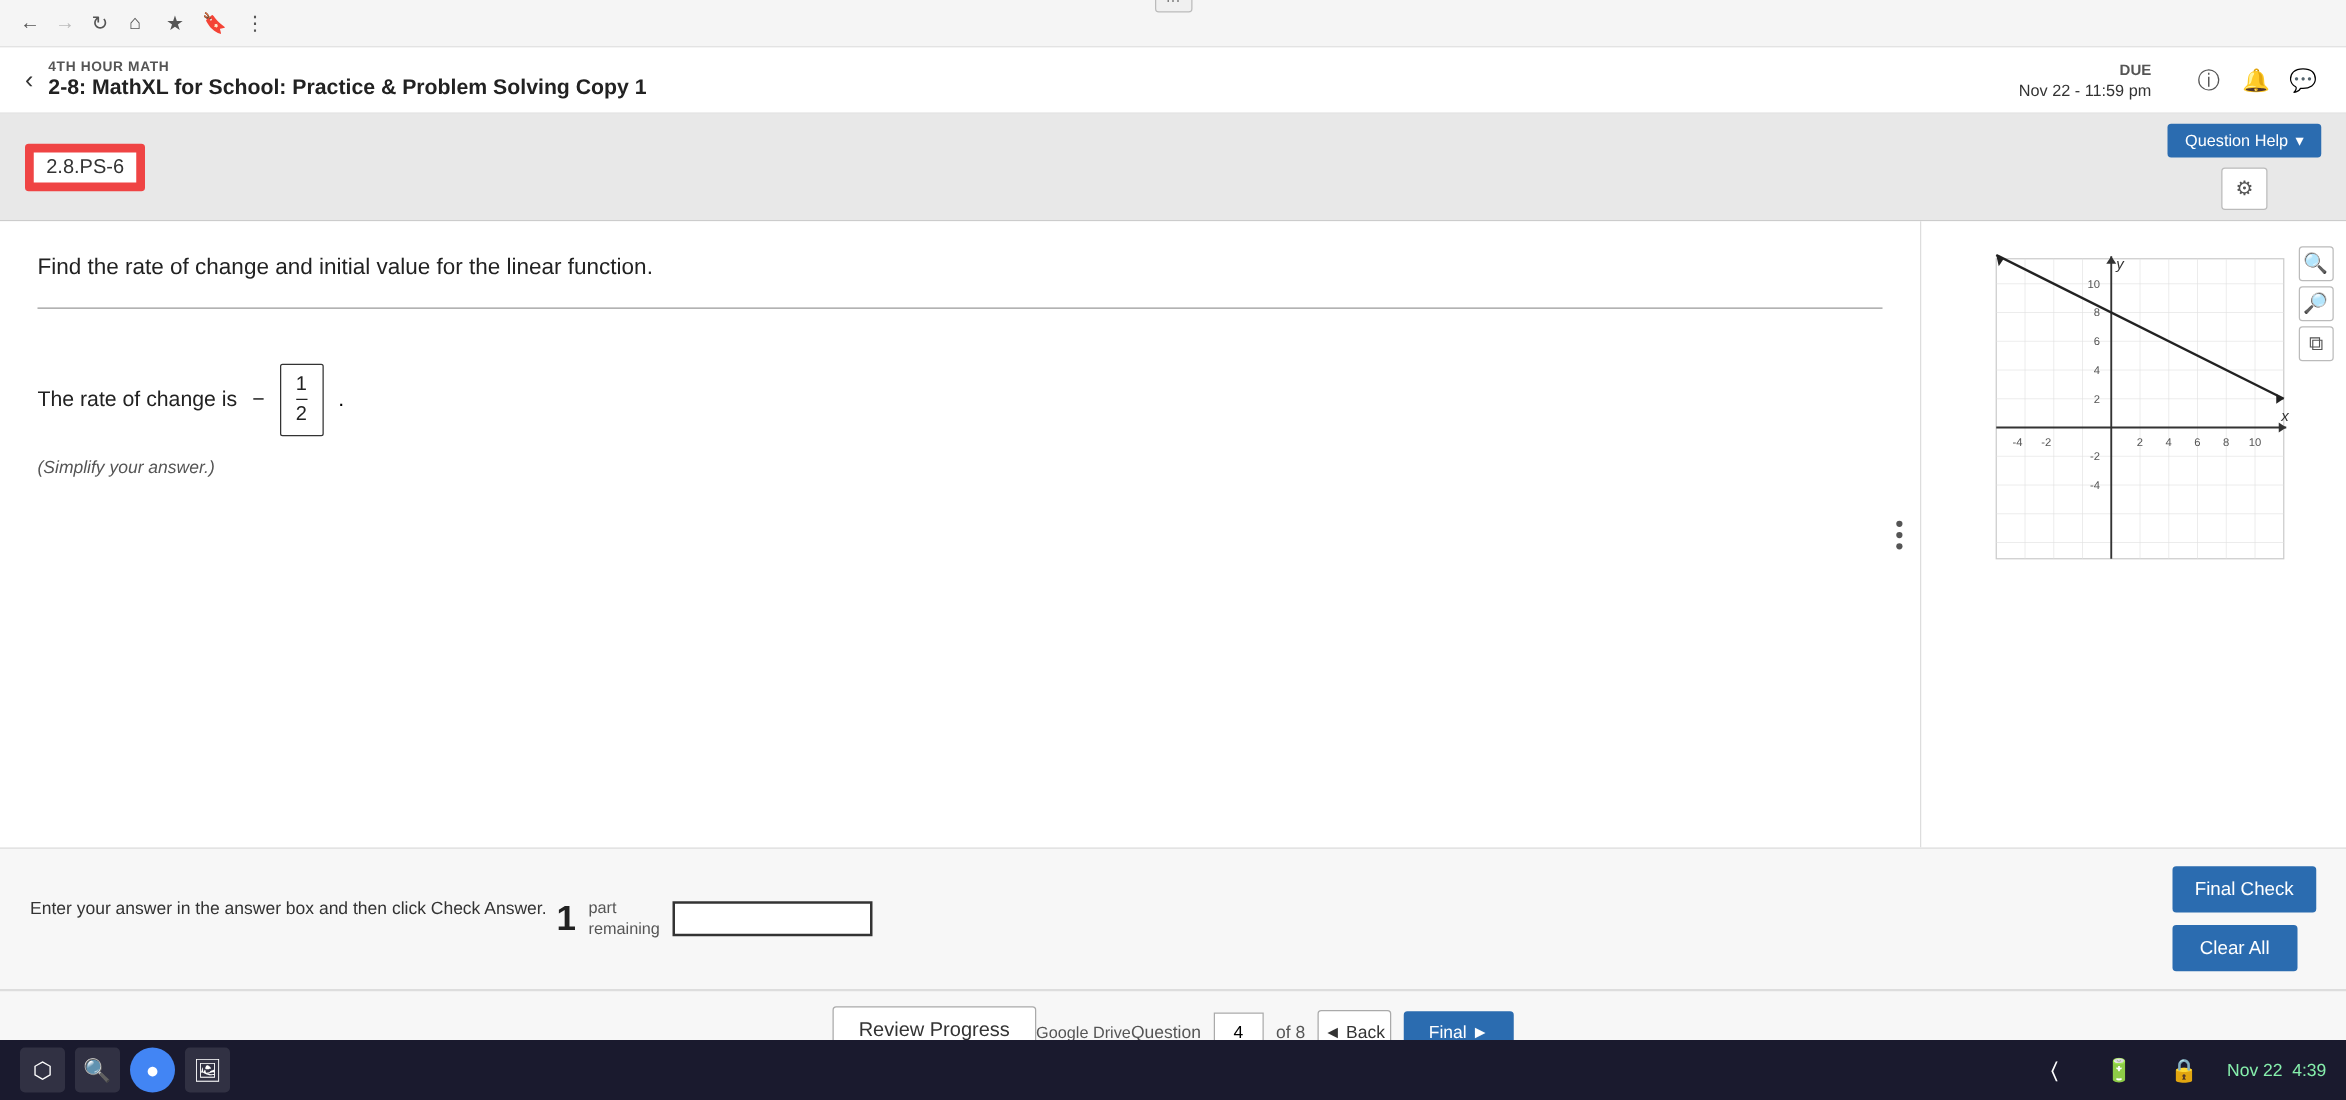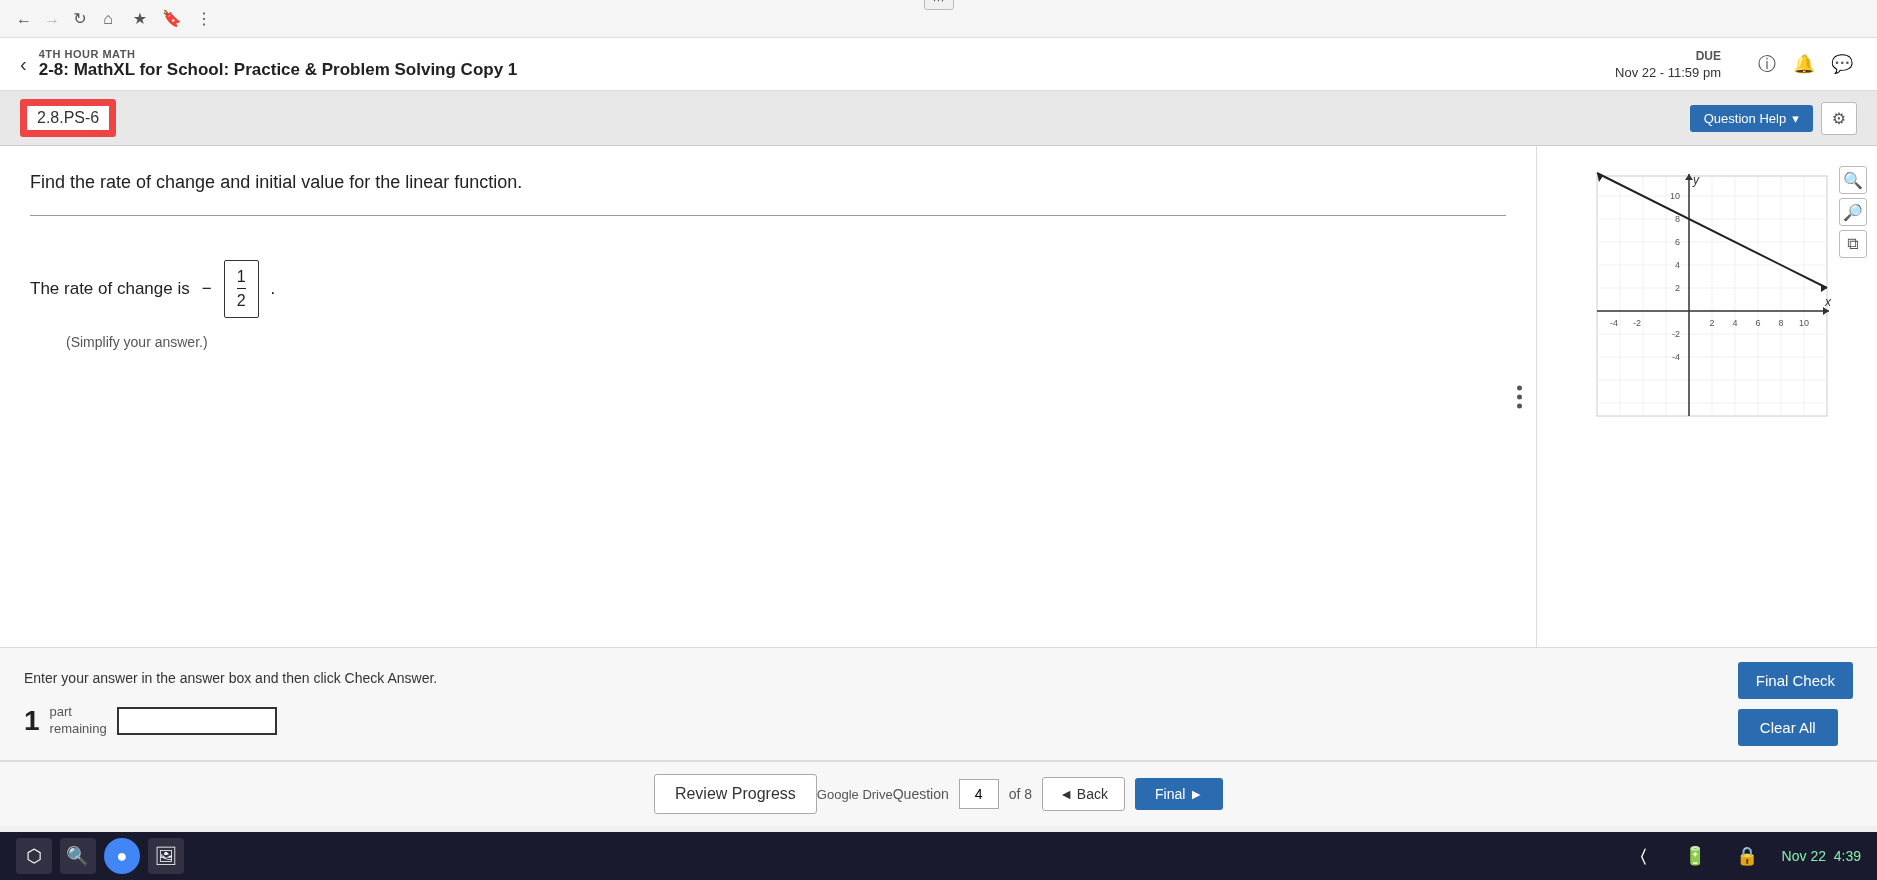--- a/index.html
+++ b/index.html
@@ -162,20 +162,21 @@
       padding: 6px 10px;
       border-radius: 3px;
       cursor: pointer;
       font-size: 16px;
       color: #555;
     }
     .toolbar-right {
       display: flex;
       align-items: center;
       gap: 8px;
+      flex-direction: column;
     }
 
     
     .main-content {
       background: white;
       margin: 0;
       display: flex;
       flex-direction: column;
       height: calc(880px - 38px - 72px - 46px - 110px);
     }
@@ -255,21 +256,21 @@
     .fraction-den {
       font-size: 16px;
       font-weight: normal;
       color: #222;
       line-height: 1.2;
     }
 
     .simplify-note {
       font-size: 14px;
       color: #555;
-      margin-left: 36px;
+      font-style: italic;
     }
 
     .question-right {
       width: 340px;
       padding: 20px;
       position: relative;
       display: flex;
       align-items: flex-start;
       justify-content: center;
     }
@@ -423,21 +424,21 @@
       text-align: center;
       font-size: 14px;
     }
     .question-total {
       font-size: 14px;
       color: #555;
     }
     .back-btn {
       background: white;
       border: 1px solid #aaa;
-      padding: 8px 16px;
+      padding: 8px 4px;
       font-size: 14px;
       cursor: pointer;
       border-radius: 3px;
       color: #333;
       display: flex;
       align-items: center;
       gap: 4px;
     }
     .next-btn {
       background: #2b6cb0;
@@ -493,21 +494,21 @@
       color: #86efac;
     }
 
     .neg-sign {
       font-size: 17px;
       color: #222;
     }
 
     .answer-area-col {
       display: flex;
-      flex-direction: column;
+      flex-direction: row;
       gap: 8px;
       justify-content: flex-end;
     }
   </style>
 </head>
 <body>
 
 <div class="browser-bar">
   <div class="nav-arrows">
     <div class="nav-arrow">←</div>

